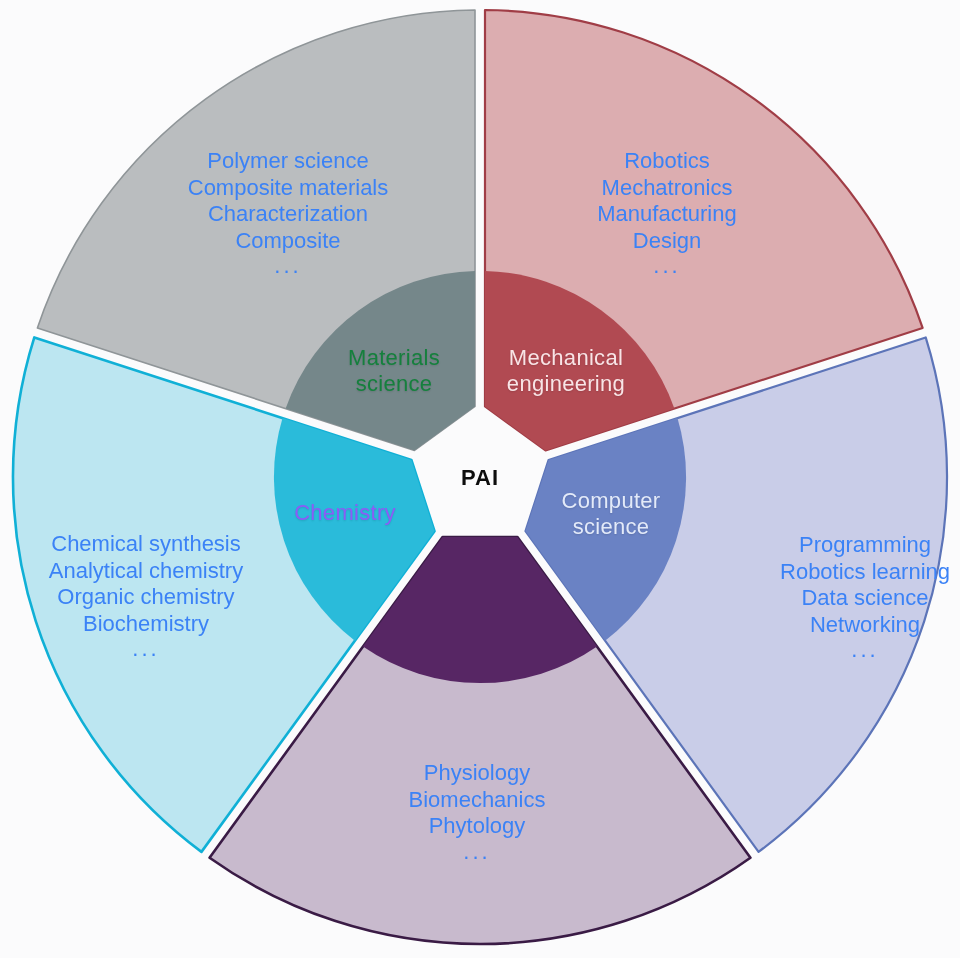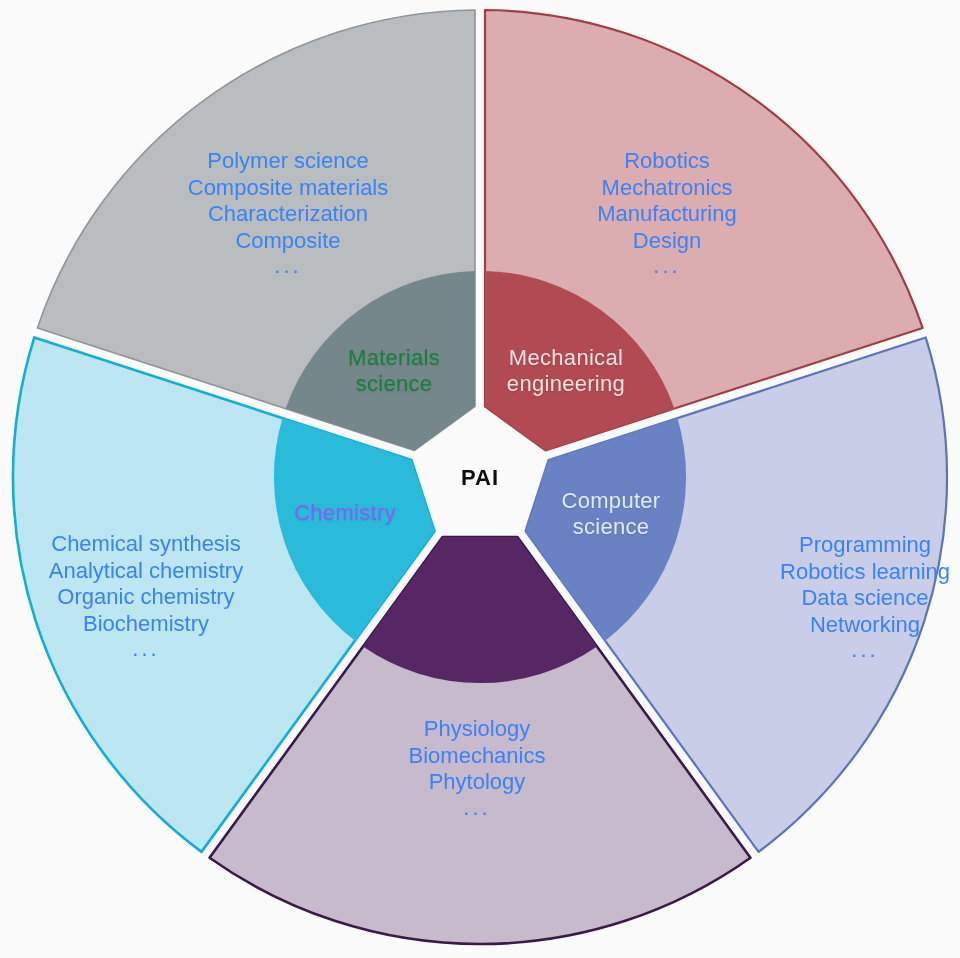--- a/index.html
+++ b/index.html
@@ -68,21 +68,21 @@
         <div class="topic-line ellipsis">...</div>
       </div>
       <div class="inner-label" style="left: 611px; top: 514px; color: rgb(227, 234, 249);">Computer science</div>
       <div class="outer-topics" style="left: 833px; top: 597px; margin-left: 32px;">
         <div class="topic-line">Programming</div>
         <div class="topic-line">Robotics learning</div>
         <div class="topic-line">Data science</div>
         <div class="topic-line">Networking</div>
         <div class="topic-line ellipsis">...</div>
       </div>
-      <div class="outer-topics" style="left: 477px; top: 768px;">
+      <div class="outer-topics" style="left: 477px; top: 812px;">
         <div class="topic-line">Physiology</div>
         <div class="topic-line">Biomechanics</div>
         <div class="topic-line">Phytology</div>
         <div class="topic-line ellipsis">...</div>
       </div>
       <div class="inner-label" style="left: 345px; top: 513px; color: #8b5cf6;">Chemistry</div>
       <div class="outer-topics" style="left: 146px; top: 596px;">
         <div class="topic-line">Chemical synthesis</div>
         <div class="topic-line">Analytical chemistry</div>
         <div class="topic-line">Organic chemistry</div>

